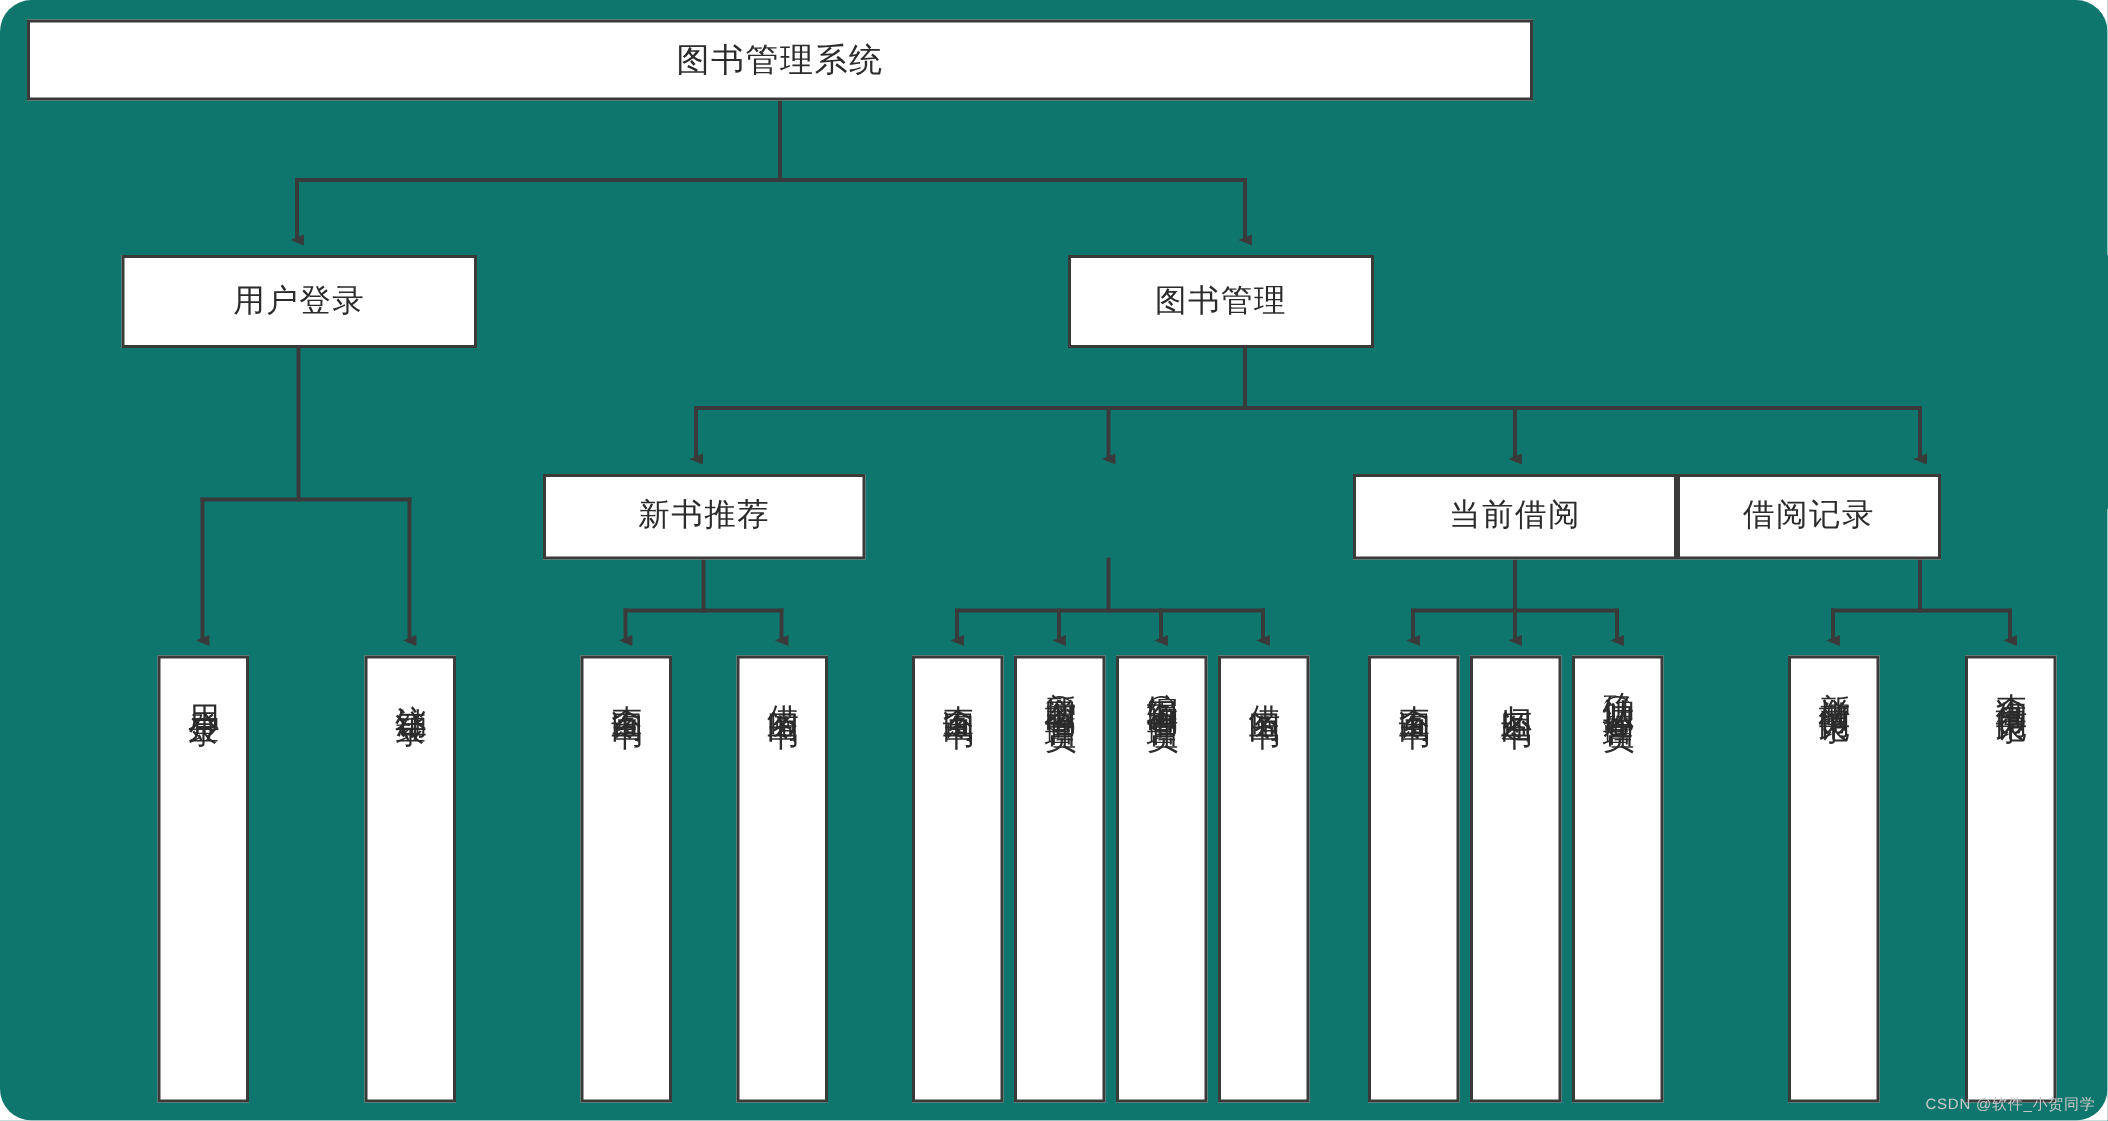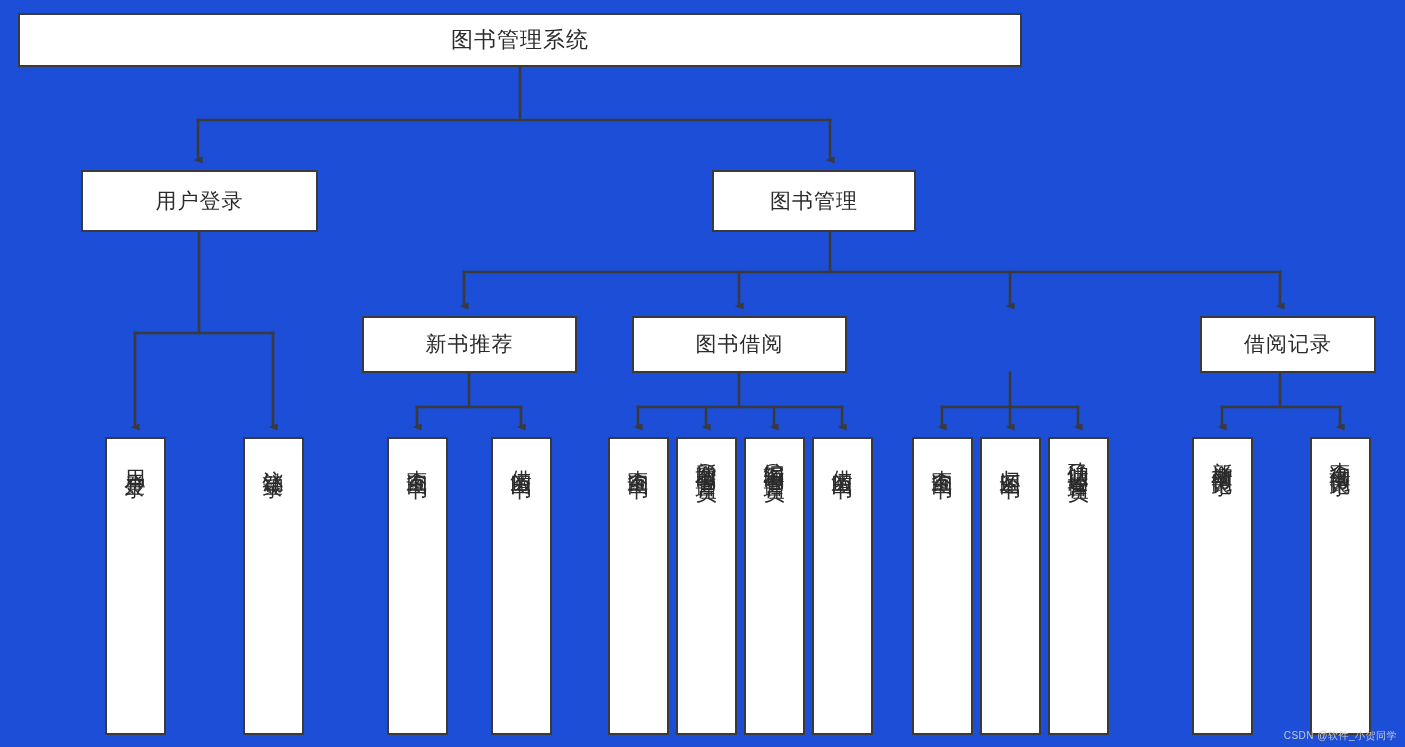--- a/index.html
+++ b/index.html
@@ -7,22 +7,23 @@
     padding: 0;
     background: #ffffff;
   }
   body {
     font-family: "Liberation Sans", "DejaVu Sans", sans-serif;
   }
   #canvas {
     position: relative;
     width: 1405px;
     height: 747px;
-    background: #1d4ed8;
+    background: #0f766e;
     overflow: hidden;
+    border-radius: 21px;
   }
   svg.wires {
     position: absolute;
     left: 0;
     top: 0;
     width: 1405px;
     height: 747px;
     pointer-events: none;
   }
   .node {
@@ -138,24 +139,24 @@
   <div class="node horiz" style="left:81px; top:170px; width:237px; height:62px;">
     <span class="label">用户登录</span>
   </div>
   <div class="node horiz" style="left:712px; top:170px; width:204px; height:62px;">
     <span class="label">图书管理</span>
   </div>
 
   <div class="node horiz" style="left:362px; top:316px; width:215px; height:57px;">
     <span class="label">新书推荐</span>
   </div>
-  <div class="node horiz" style="left:632px; top:316px; width:215px; height:57px;">
-    <span class="label">图书借阅</span>
-  </div>
-  <div class="node horiz" style="left:1200px; top:316px; width:176px; height:57px;">
+  <div class="node horiz" style="left:902px; top:316px; width:216px; height:57px;">
+    <span class="label">当前借阅</span>
+  </div>
+  <div class="node horiz" style="left:1118px; top:316px; width:176px; height:57px;">
     <span class="label">借阅记录</span>
   </div>
 
   <div class="node vert" style="left:105px; top:437px; width:61px; height:298px;">
     <span class="label">用户登录</span>
   </div>
   <div class="node vert" style="left:243px; top:437px; width:61px; height:298px;">
     <span class="label">注销登录</span>
   </div>
 

